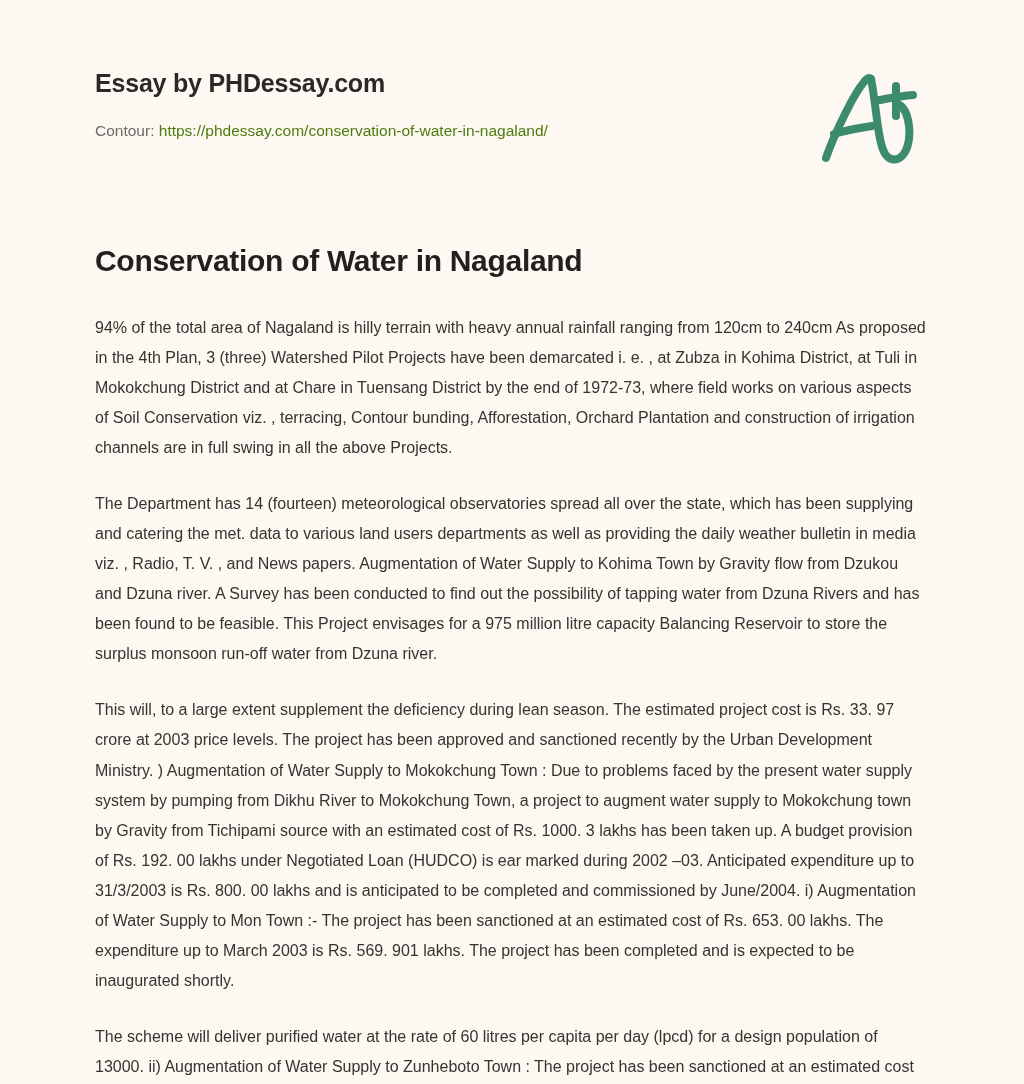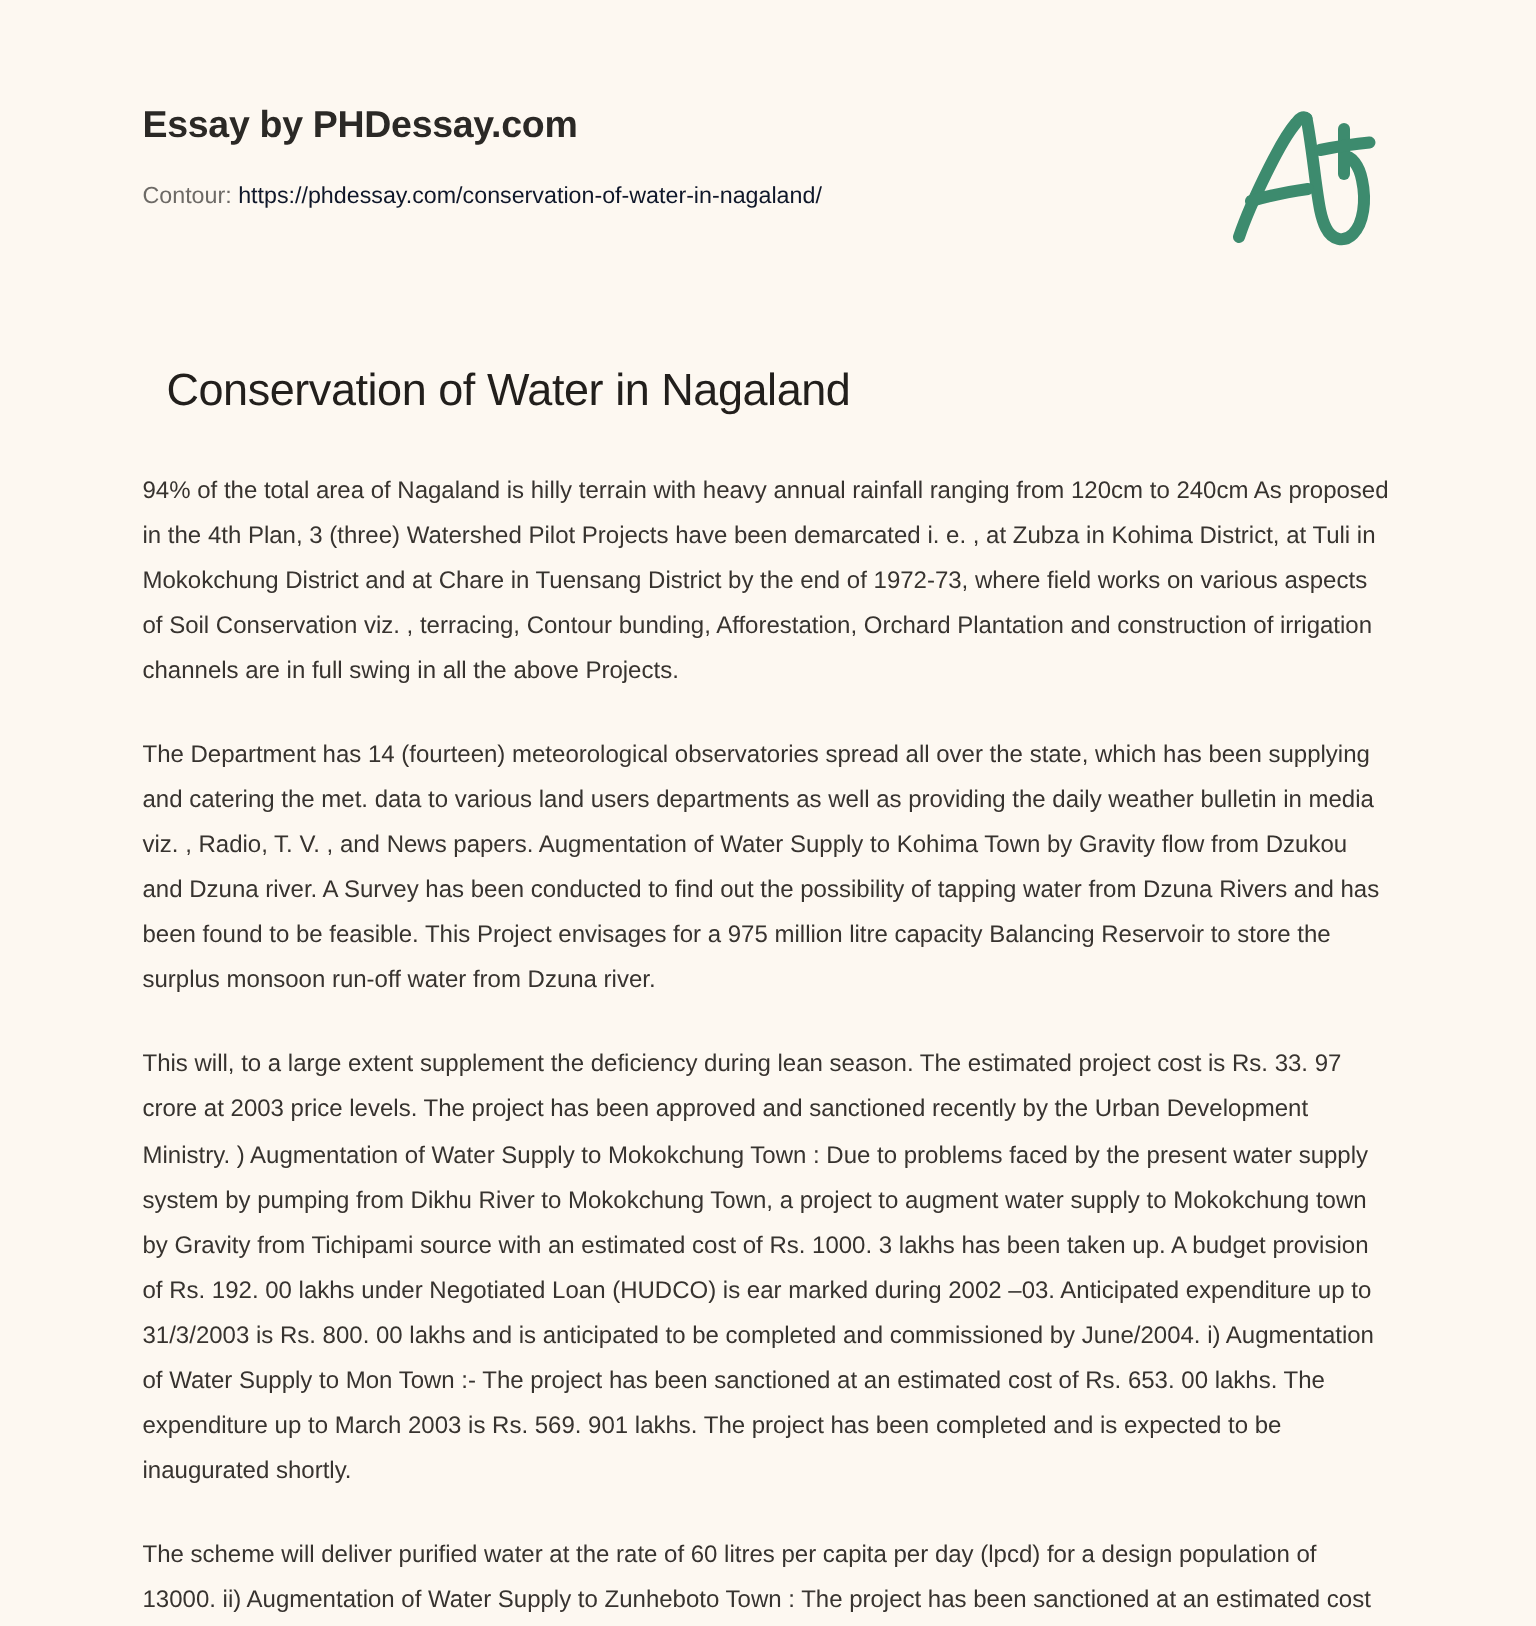--- a/index.html
+++ b/index.html
@@ -49,38 +49,38 @@
 
   .source-line {
     margin-top: 22px;
     font-size: 15.5px;
     color: #6d6a66;
     line-height: 1.4;
     white-space: nowrap;
   }
 
   .source-link {
-    color: #0f172a;
+    color: #4d7c0f;
     text-decoration: none;
   }
 
   .logo {
     width: 120px;
     height: 110px;
     margin-right: 28px;
     margin-top: 0px;
     flex: 0 0 auto;
   }
 
   
   .title {
-    margin: 70px 0 0 16px;
+    margin: 70px 0 0 0;
     padding: 0 95px;
     font-size: 30px;
-    font-weight: normal;
+    font-weight: bold;
     letter-spacing: -0.3px;
     color: #221f1c;
     line-height: 1.25;
   }
 
   
   .article {
     padding: 0 95px 0 95px;
     margin-top: 33px;
   }

